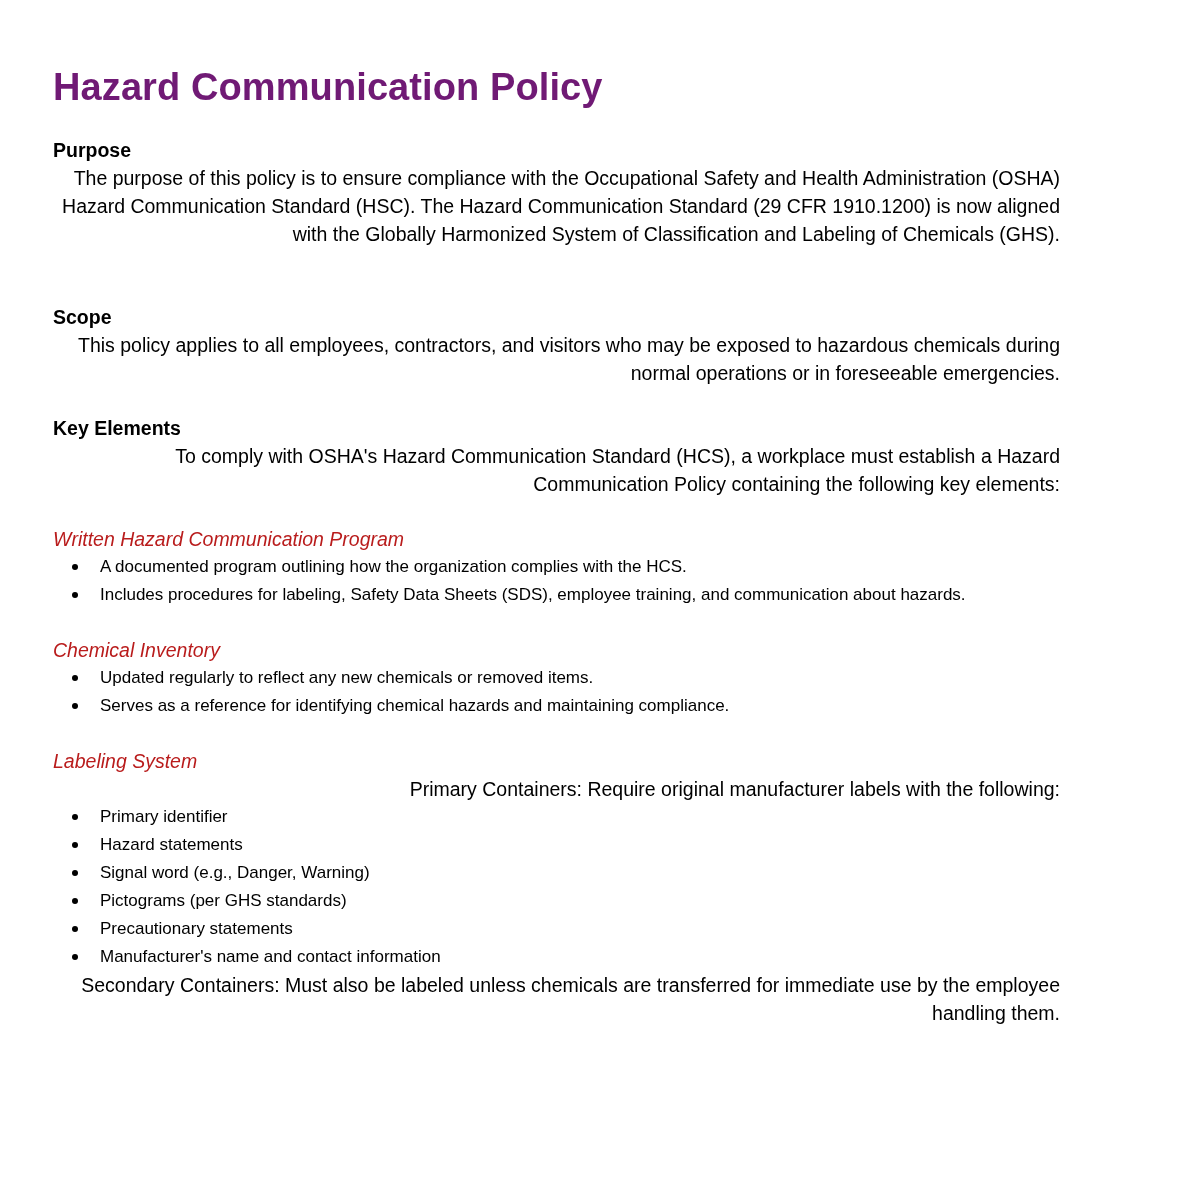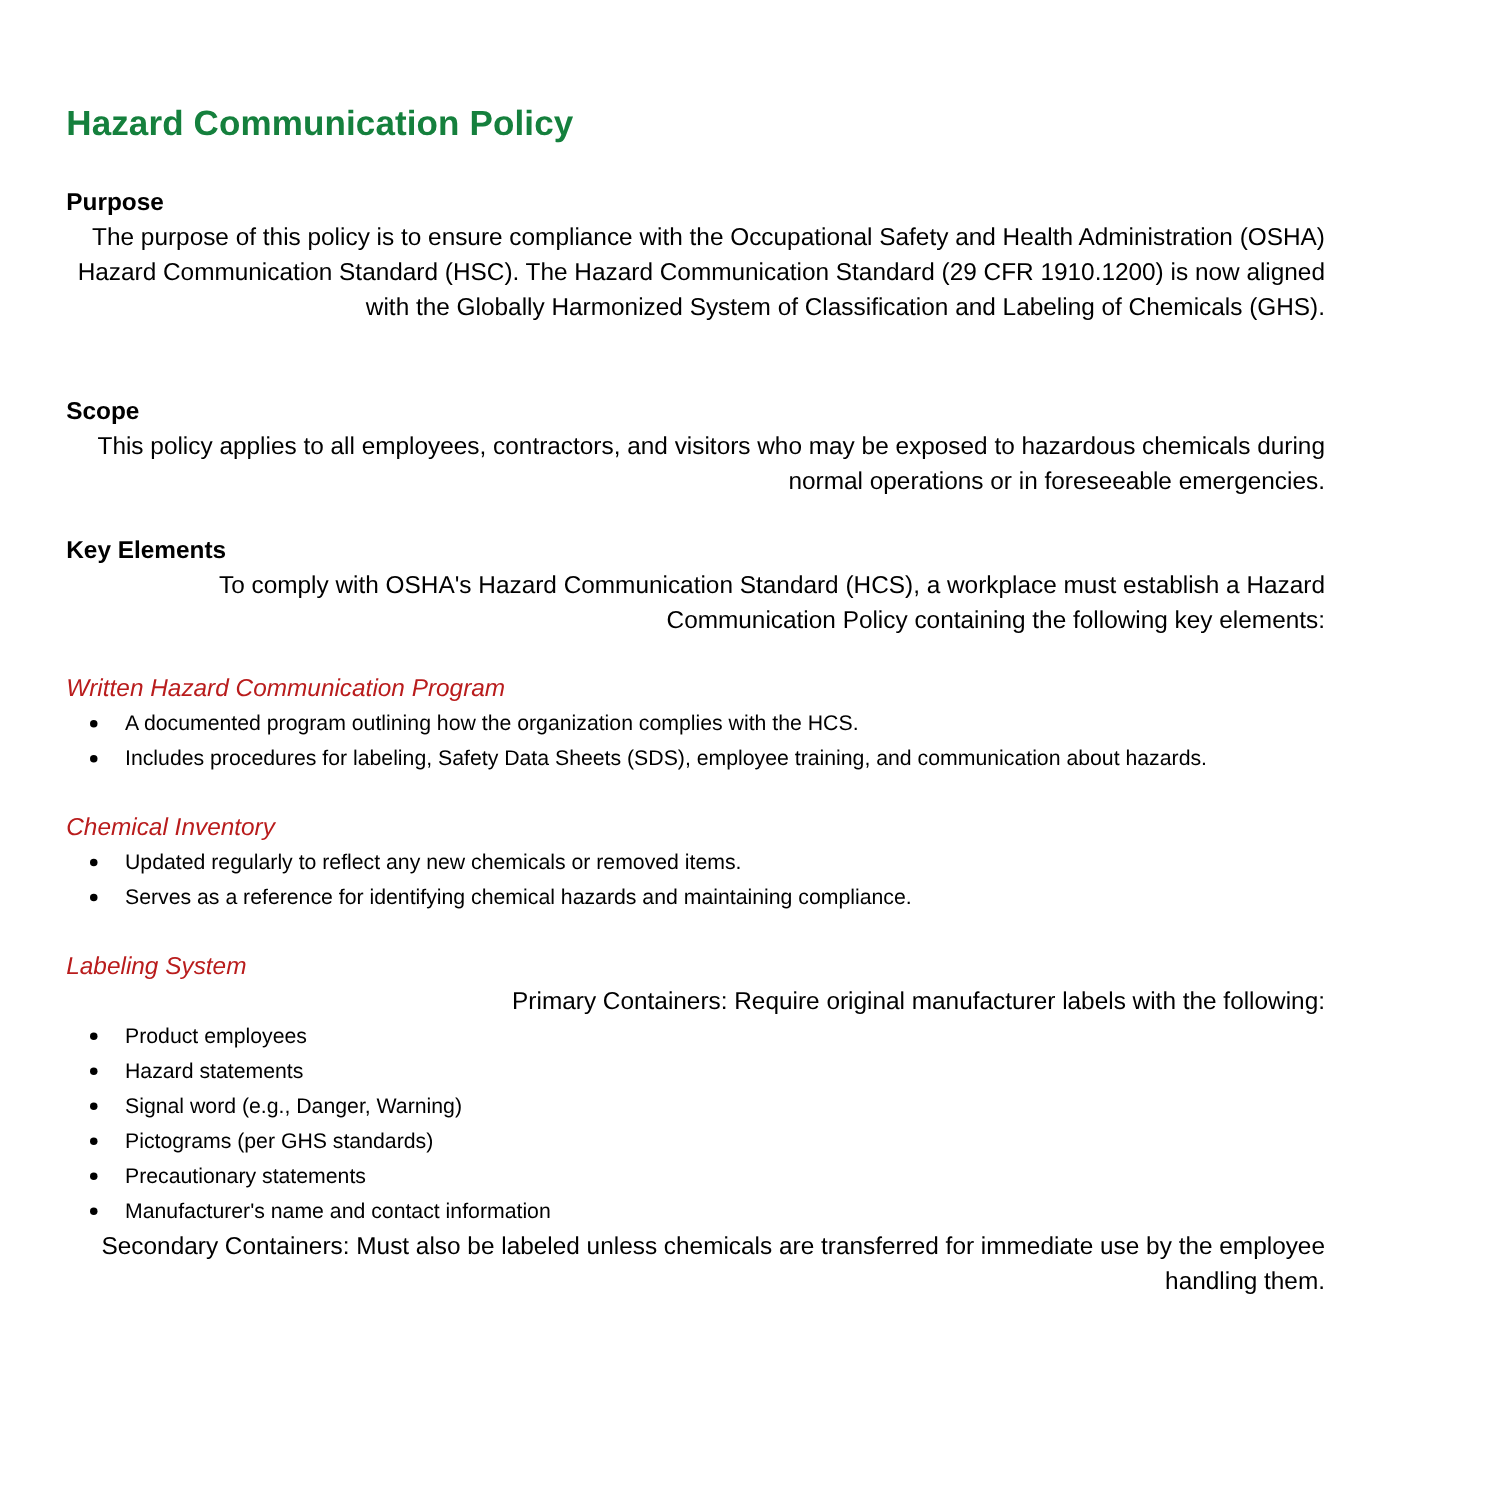--- a/index.html
+++ b/index.html
@@ -17,26 +17,26 @@
   }
   .page {
     position: relative;
     width: 1200px;
     height: 1198px;
     box-sizing: border-box;
     padding: 70px 140px 0 53px;
     background: #ffffff;
   }
   .doc-title {
-    font-size: 28px;
+    font-size: 38px;
     font-weight: bold;
     line-height: 34px;
     letter-spacing: 0.1px;
-    margin: 12px 0 32px 0;
-    color: #15803d;
+    margin: 0 0 32px 0;
+    color: #701a75;
   }
   .section {
     margin: 0;
   }
   .section-heading {
     font-size: 19.5px;
     font-weight: bold;
     line-height: 28px;
     margin: 0;
     color: #000;
@@ -147,21 +147,21 @@
   </div>
 
   <div class="spacer-block"></div>
 
   <div class="section">
     <div class="sub-heading">Labeling System</div>
     <p class="para">Primary Containers: Require original manufacturer labels with the following:</p>
     <ul class="bullets">
       <li>
         <span class="bullet-dot"></span>
-        <span>Product employees</span>
+        <span>Primary identifier</span>
       </li>
       <li>
         <span class="bullet-dot"></span>
         <span>Hazard statements</span>
       </li>
       <li>
         <span class="bullet-dot"></span>
         <span>Signal word (e.g., Danger, Warning)</span>
       </li>
       <li>

